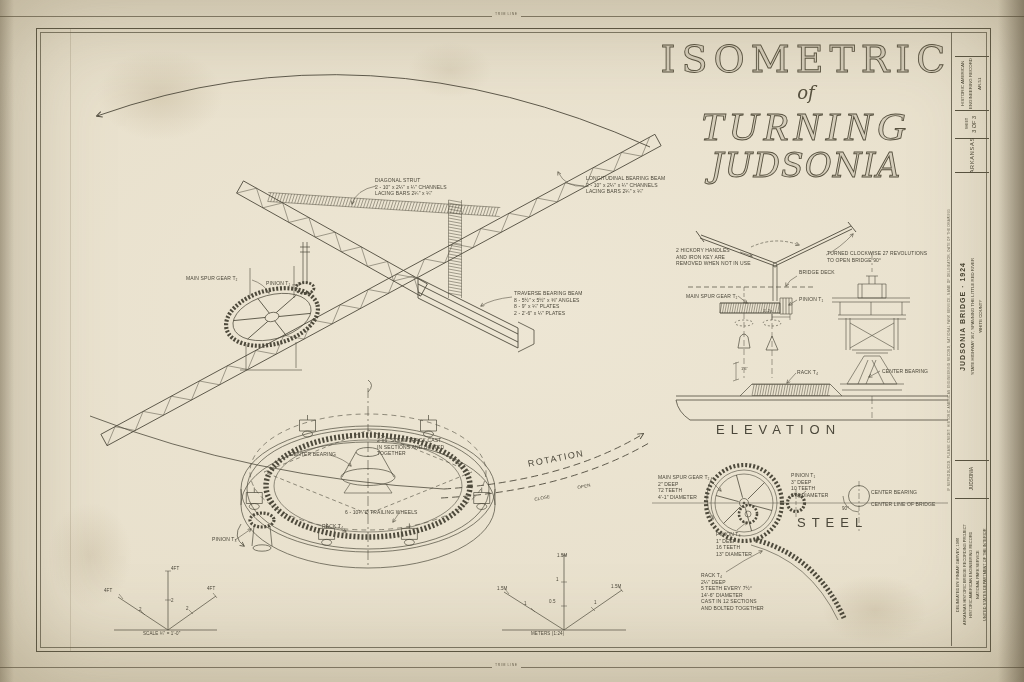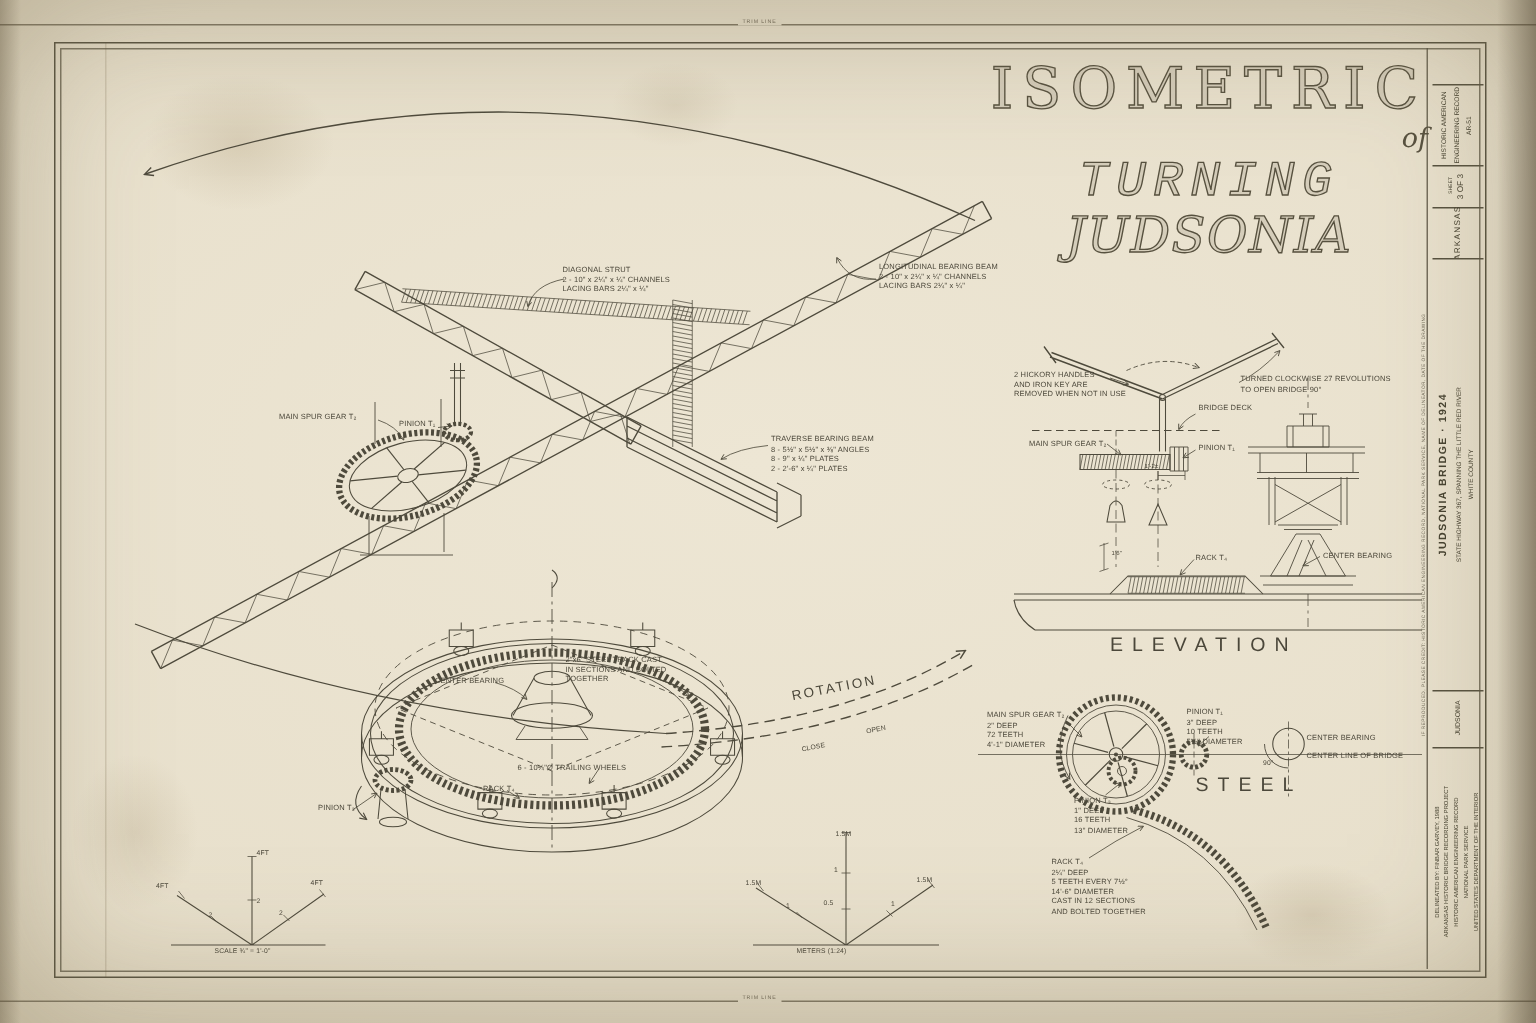--- a/index.html
+++ b/index.html
@@ -18,22 +18,22 @@
   .crease{left:70px;top:28px;width:1px;height:624px;background:rgba(120,105,78,.22);}
   .trimline{position:absolute;left:0;width:1024px;height:1px;background:#7e7663;}
   .trimlabel{position:absolute;font-size:3.5px;letter-spacing:.6px;color:#6b6353;background:#e8e0cc;padding:0 3px;line-height:1;}
   .bframe{position:absolute;left:36px;top:28px;width:953px;height:622px;border:1px solid #55503e;}
   .bframe2{position:absolute;left:40px;top:32px;width:945px;height:614px;border:1px solid rgba(85,80,62,.75);}
   .stripline{position:absolute;left:951px;top:32px;width:1px;height:614px;background:rgba(85,80,62,.8);}
   
   #title{position:absolute;left:660px;top:38px;width:292px;text-align:center;}
   .outl{color:rgba(82,76,61,.14);-webkit-text-stroke:0.9px #57513f;}
   .t1{font-family:"DejaVu Serif",serif;font-size:38px;letter-spacing:6px;line-height:1.15;}
-  .t2{font-family:"DejaVu Serif",serif;font-style:italic;font-size:18px;color:#57513f;line-height:1;margin:2px 0 3px;text-align:right;}
-  .t3{font-family:Liberation Mono, monospace;font-style:italic;font-size:33px;letter-spacing:5px;line-height:1.05;}
+  .t2{font-family:"DejaVu Serif",serif;font-style:italic;font-size:18px;color:#57513f;line-height:1;margin:2px 0 3px;}
+  .t3{font-family:Liberation Serif, serif;font-style:italic;font-size:41px;letter-spacing:5px;line-height:1.05;}
   .t4{font-family:"DejaVu Serif",serif;font-style:italic;font-size:33px;letter-spacing:1px;line-height:1.1;}
   
   #labels{position:absolute;inset:0;}
   .ann{position:absolute;white-space:pre;color:#4b473a;line-height:1.32;letter-spacing:.12px;transform-origin:0 0;}
   #line{position:absolute;left:0;top:0;}
   
   .strip{position:absolute;left:955px;top:28px;width:34px;height:622px;}
   .tb{position:absolute;left:0;width:34px;border-bottom:1px solid #55503e;display:flex;align-items:center;justify-content:center;overflow:hidden;}
   .vtx{writing-mode:vertical-rl;transform:rotate(180deg);white-space:pre-line;text-align:center;color:#44402f;line-height:1.55;}
   .b0{top:0;height:28px;}
@@ -265,21 +265,21 @@
 REMOVED WHEN NOT IN USE</div>
       <div class="ann" style="left: 827px; top: 250px; font-size: 5px;">TURNED CLOCKWISE 27 REVOLUTIONS
 TO OPEN BRIDGE 90°</div>
       <div class="ann" style="left: 799px; top: 269px; font-size: 5px;">BRIDGE DECK</div>
       <div class="ann" style="left: 686px; top: 293px; font-size: 5px;">MAIN SPUR GEAR T₂</div>
       <div class="ann" style="left: 799px; top: 296px; font-size: 5px;">PINION T₁</div>
       <div class="ann" style="left: 763px; top: 308px; font-size: 4px;">1'-2±</div>
       <div class="ann" style="left: 741px; top: 366px; font-size: 4px;">1'6"</div>
       <div class="ann" style="left: 797px; top: 369px; font-size: 5px;">RACK T₄</div>
       <div class="ann" style="left: 882px; top: 368px; font-size: 5px;">CENTER BEARING</div>
-      <div class="ann" style="left: 740px; top: 421px; font-size: 13px; letter-spacing: 6px;">ELEVATION</div>
+      <div class="ann" style="left: 716px; top: 421px; font-size: 13px; letter-spacing: 6px;">ELEVATION</div>
       <div class="ann" style="left: 658px; top: 474px; font-size: 5px;">MAIN SPUR GEAR T₂
 2" DEEP
 72 TEETH
 4'-1" DIAMETER</div>
       <div class="ann" style="left: 791px; top: 472px; font-size: 5px;">PINION T₁
 3" DEEP
 10 TEETH
 5½" DIAMETER</div>
       <div class="ann" style="left: 716px; top: 531px; font-size: 5px;">PINION T₃
 1" DEEP

